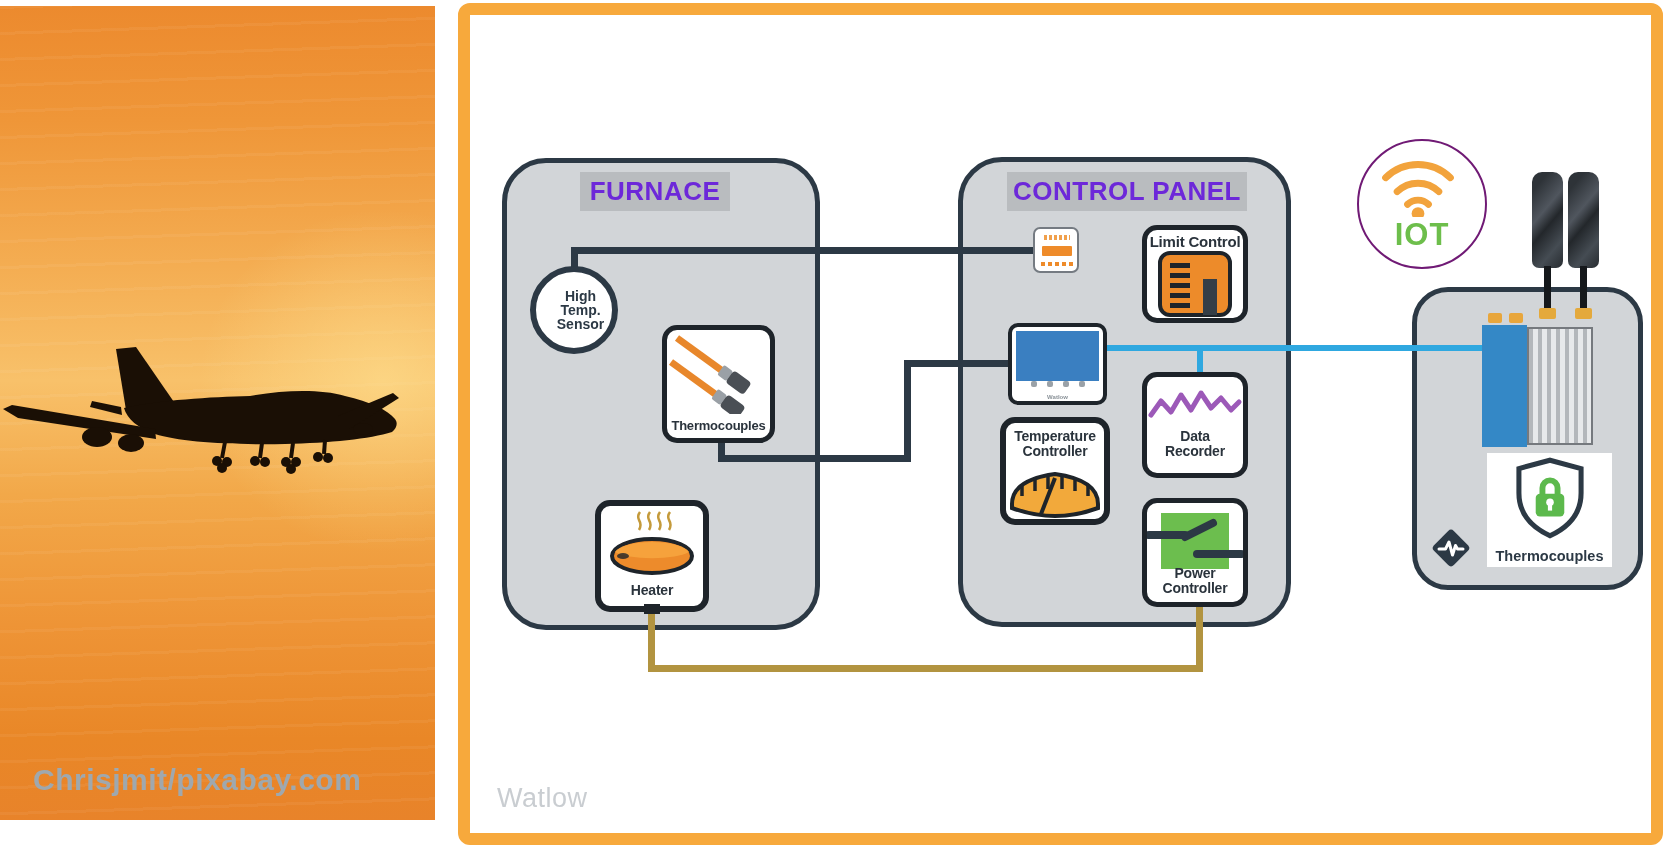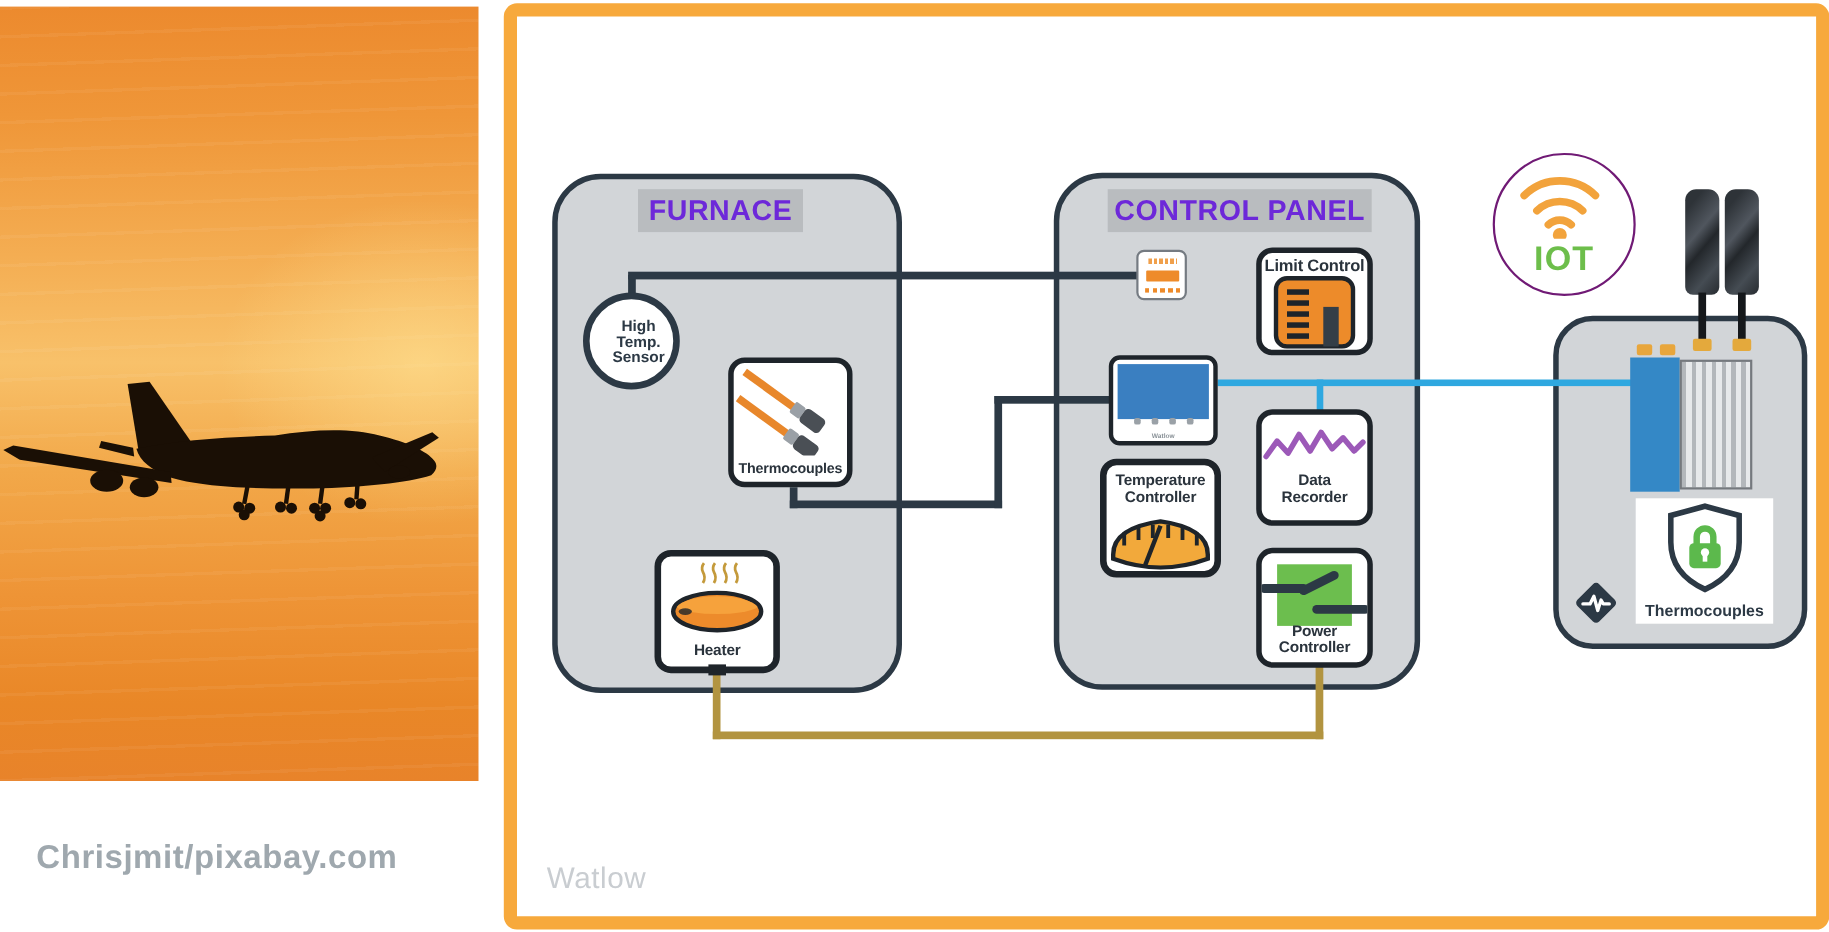--- a/index.html
+++ b/index.html
@@ -1,21 +1,21 @@
 <!DOCTYPE html>
 <html><head>
 <meta charset="utf-8">
 <style>
   html,body{margin:0;padding:0;background:#fff;}
   #stage{position:relative;width:1663px;height:847px;background:#fff;overflow:hidden;
          font-family:"Liberation Sans", sans-serif;}
   .abs{position:absolute;}
 
   
-  #photo{left:0;top:6px;width:435px;height:704px;
+  #photo{left:0;top:6px;width:435px;height:814px;
     background:
       radial-gradient(ellipse 60% 30% at 88% 46%, rgba(255,228,150,.55), rgba(255,228,150,0) 70%),
       repeating-linear-gradient(178deg, rgba(255,255,255,.05) 0 3px, rgba(0,0,0,0) 3px 26px),
       linear-gradient(180deg,#ec8a2e 0%,#ef9638 14%,#f4ad52 32%,#f8c16a 46%,#f2a849 60%,#ee9436 76%,#e98727 90%,#e8832a 100%);
   }
   #photo svg{position:absolute;left:0;top:0;}
   #photo-credit{left:33px;top:757px;font-size:30px;font-weight:700;color:#9fa8ae;letter-spacing:.5px;}
 
   
   #frame{left:458px;top:3px;width:1205px;height:842px;box-sizing:border-box;

